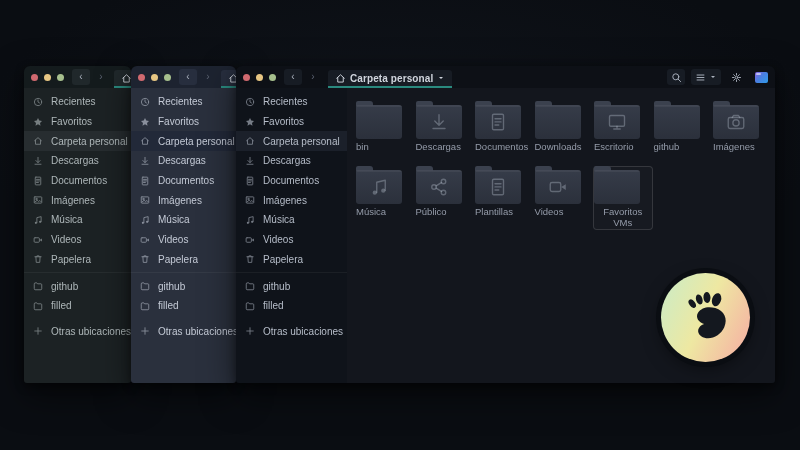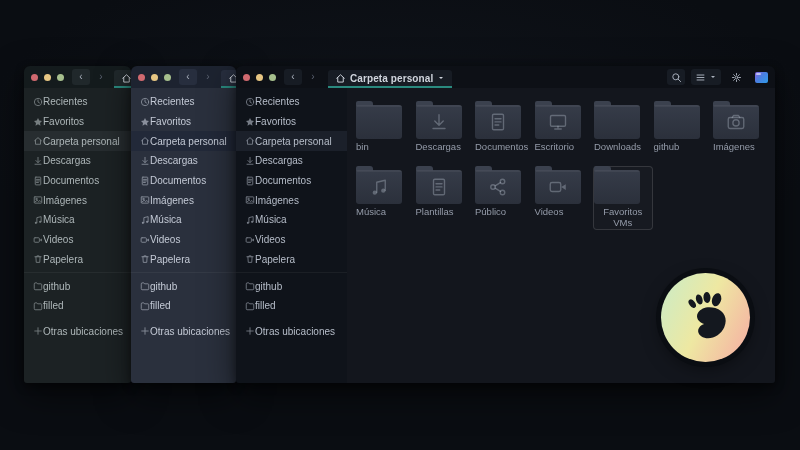--- a/index.html
+++ b/index.html
@@ -52,21 +52,21 @@
     position:relative;
   }
   .appicon::before { content:""; position:absolute; left:1px; top:1px; width:5px; height:2px;
     background:rgba(255,255,255,.55); border-radius:1px; }
 
   .body { flex:1; display:flex; min-height:0; }
   .sidebar { background:var(--sidebar); color:var(--text); width:100%; padding:4px 0 0 0;
              display:flex; flex-direction:column; overflow:hidden; }
   .w3 .sidebar { width:111px; flex:0 0 111px; }
   .side-item {
-    height:19.7px; flex:0 0 19.7px; display:flex; align-items:center; gap:0;
+    height:19.7px; flex:0 0 19.7px; display:flex; align-items:center; gap:8px;
     padding:0 8px 0 9px; font-size:10px; white-space:nowrap;
   }
   .side-item.active { background:var(--highlight); }
   .side-item .icosvg { width:10px; height:10px; flex:0 0 10px; opacity:.62; }
   .side-sep { height:1px; margin:3px 0 3px 0; background:rgba(255,255,255,.05); flex:0 0 1px; }
   .side-gap { flex:0 0 6px; }
 
   .content { flex:1; background:var(--content); padding:13px 0 0 8px; min-width:0; }
   .grid { display:grid; grid-template-columns:repeat(7, 59.5px); grid-auto-rows:64px; row-gap:1px; }
   .cell { display:flex; flex-direction:column; align-items:flex-start; padding-top:3px;
@@ -519,36 +519,36 @@
           <div class="cell">
           <div class="folder">
             <svg class="icosvg">
                 <use href="#i-document"></use>
               </svg>
           </div>
           <span class="flabel">Documentos</span>
         </div>
           <div class="cell">
           <div class="folder">
+            
+          </div>
+          <span class="flabel">Downloads</span>
+        </div>
+          <div class="cell">
+          <div class="folder">
             <svg class="icosvg">
                 <use href="#i-monitor"></use>
               </svg>
           </div>
           <span class="flabel">Escritorio</span>
         </div>
           <div class="cell">
           <div class="folder">
             
           </div>
-          <span class="flabel">Downloads</span>
-        </div>
-          <div class="cell">
-          <div class="folder">
-            
-          </div>
           <span class="flabel">github</span>
         </div>
           <div class="cell">
           <div class="folder">
             <svg class="icosvg">
                 <use href="#i-camera"></use>
               </svg>
           </div>
           <span class="flabel">Imágenes</span>
         </div>
@@ -556,32 +556,32 @@
           <div class="folder">
             <svg class="icosvg">
                 <use href="#i-music"></use>
               </svg>
           </div>
           <span class="flabel">Música</span>
         </div>
           <div class="cell">
           <div class="folder">
             <svg class="icosvg">
+                <use href="#i-share"></use>
+              </svg>
+          </div>
+          <span class="flabel">Público</span>
+        </div>
+          <div class="cell">
+          <div class="folder">
+            <svg class="icosvg">
                 <use href="#i-document"></use>
               </svg>
           </div>
           <span class="flabel">Plantillas</span>
-        </div>
-          <div class="cell">
-          <div class="folder">
-            <svg class="icosvg">
-                <use href="#i-share"></use>
-              </svg>
-          </div>
-          <span class="flabel">Público</span>
         </div>
           <div class="cell">
           <div class="folder">
             <svg class="icosvg">
                 <use href="#i-video"></use>
               </svg>
           </div>
           <span class="flabel">Videos</span>
         </div>
           <div class="cell active">

